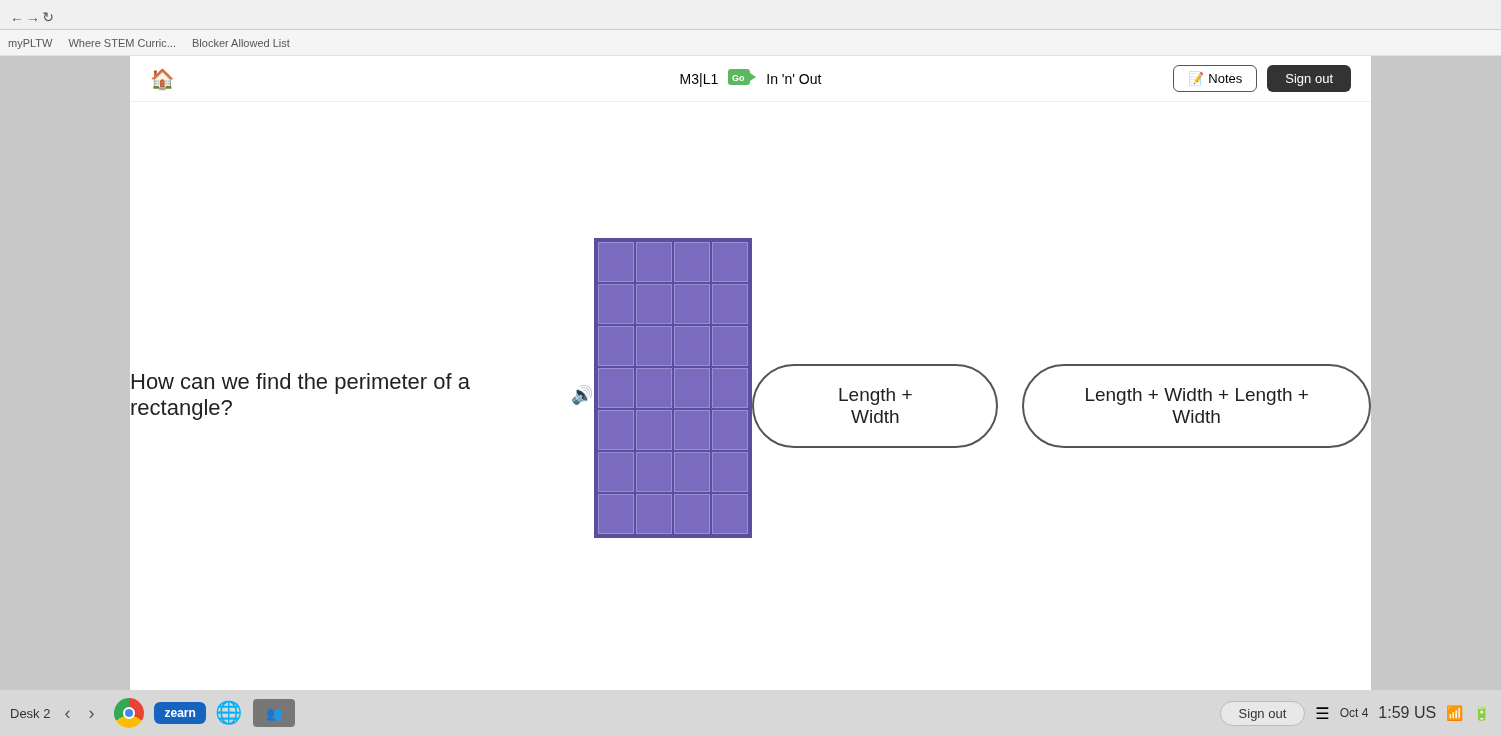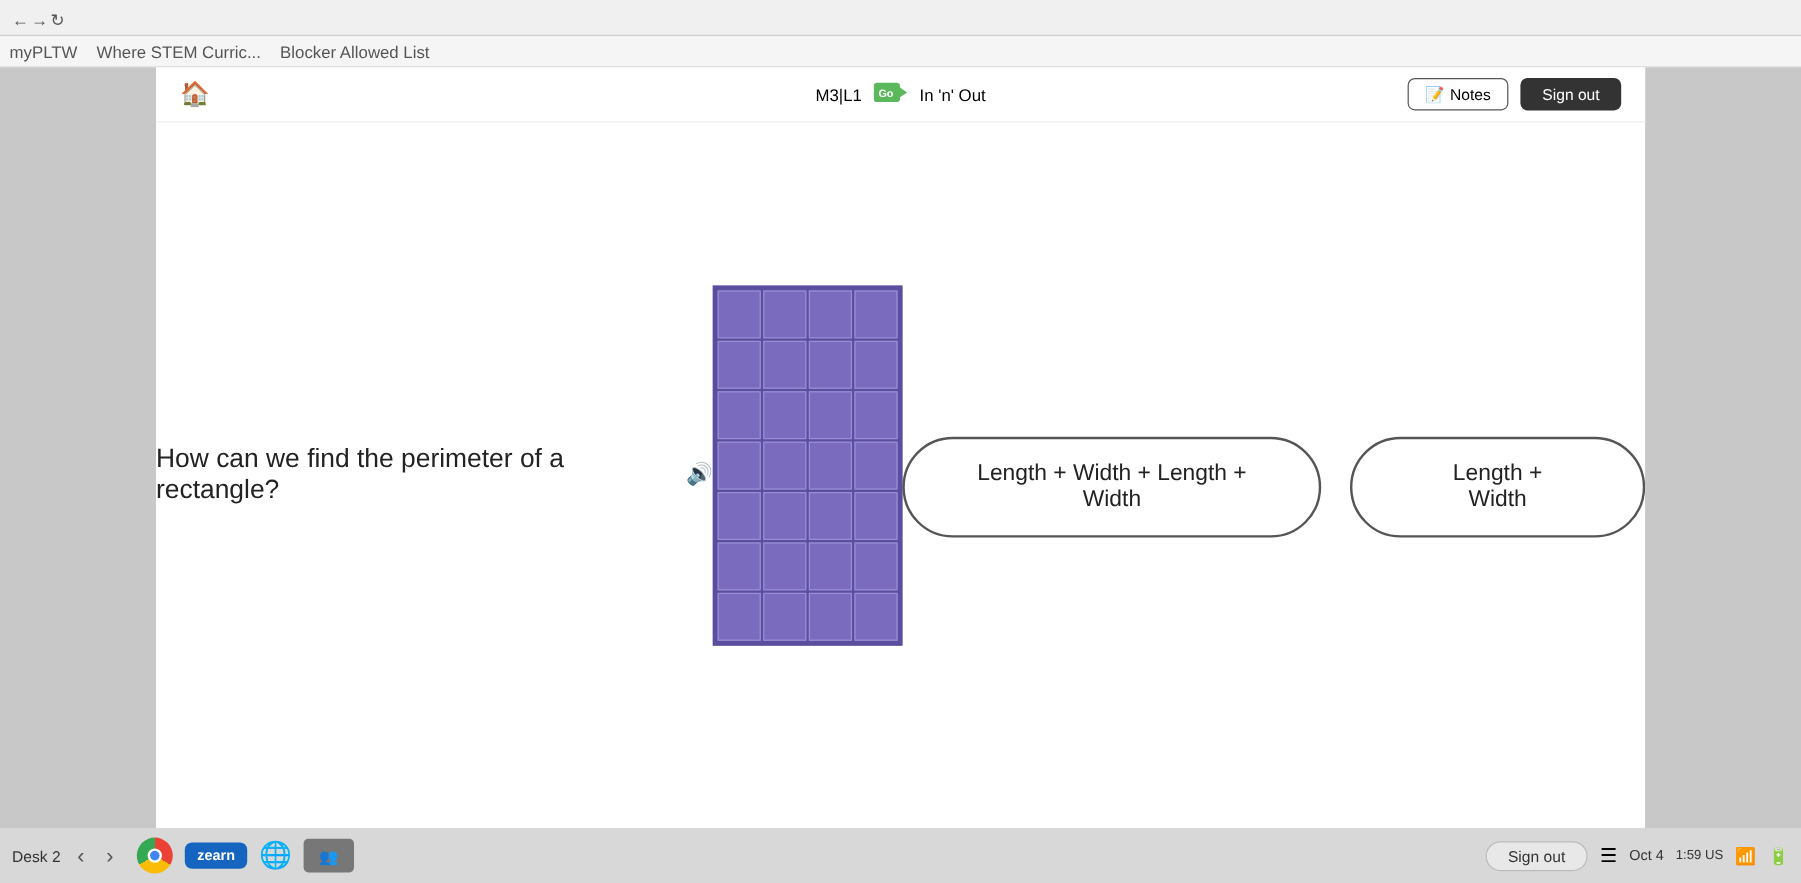--- a/index.html
+++ b/index.html
@@ -47,21 +47,21 @@
       max-width: 400px;
     }
     .bookmarks-bar {
       background: #f5f5f5;
       border-bottom: 1px solid #e0e0e0;
       height: 26px;
       display: flex;
       align-items: center;
       padding: 0 8px;
       gap: 12px;
-      font-size: 14px;
+      font-size: 11px;
       color: #555;
     }
     .bookmark-item {
       cursor: pointer;
       white-space: nowrap;
     }
     .notes-btn {
       border: 1px solid #555;
       border-radius: 6px;
       padding: 5px 14px;
@@ -206,22 +206,22 @@
       <div style="background:#7B6BBF;border:1px solid #9a8fd4;"></div>
       <div style="background:#7B6BBF;border:1px solid #9a8fd4;"></div>
       <div style="background:#7B6BBF;border:1px solid #9a8fd4;"></div>
       <div style="background:#7B6BBF;border:1px solid #9a8fd4;"></div>
       <div style="background:#7B6BBF;border:1px solid #9a8fd4;"></div>
       <div style="background:#7B6BBF;border:1px solid #9a8fd4;"></div>
       <div style="background:#7B6BBF;border:1px solid #9a8fd4;"></div>
     </div>
 
     <div style="display:flex;gap:24px;align-items:center;">
+      <button style="border:2px solid #555;border-radius:50px;padding:18px 60px;background:white;font-size:19px;font-weight:400;color:#222;cursor:pointer;min-width:200px;text-align:center;">Length + Width</button>
       <button style="border:2px solid #555;border-radius:50px;padding:18px 40px;background:white;font-size:19px;font-weight:400;color:#222;cursor:pointer;min-width:200px;text-align:center;">Length + Width + Length + Width</button>
-      <button style="border:2px solid #555;border-radius:50px;padding:18px 60px;background:white;font-size:19px;font-weight:400;color:#222;cursor:pointer;min-width:200px;text-align:center;">Length + Width</button>
     </div>
   </div>
 
   <div style="position:absolute;bottom:0;left:0;right:0;height:46px;background:#d8d8d8;display:flex;align-items:center;padding:0 10px;gap:10px;z-index:100;">
     <span style="font-size:13px;color:#333;font-weight:500;">Desk 2</span>
     <button style="background:none;border:none;font-size:18px;cursor:pointer;color:#555;padding:0 4px;">‹</button>
     <button style="background:none;border:none;font-size:18px;cursor:pointer;color:#555;padding:0 4px;">›</button>
 
     <div style="width:30px;height:30px;border-radius:50%;background:conic-gradient(#EA4335 0deg 120deg,#FBBC05 120deg 240deg,#34A853 240deg 360deg);display:flex;align-items:center;justify-content:center;cursor:pointer;position:relative;margin-left:6px;">
       <div style="width:12px;height:12px;background:#4285F4;border-radius:50%;border:2px solid white;"></div>
@@ -230,19 +230,19 @@
     <button class="zoom-btn" style="background:#1565C0;color:white;border:none;border-radius:6px;padding:4px 10px;font-size:12px;cursor:pointer;font-weight:bold;">zearn</button>
 
     <div style="font-size:22px;cursor:pointer;">🌐</div>
 
     <div style="width:42px;height:28px;background:#777;border-radius:4px;display:flex;align-items:center;justify-content:center;font-size:13px;color:white;overflow:hidden;">👥</div>
 
     <div style="margin-left:auto;display:flex;align-items:center;gap:10px;">
       <button style="background:#e8e8e8;border:1px solid #bbb;border-radius:20px;padding:4px 18px;font-size:13px;cursor:pointer;color:#333;">Sign out</button>
       <span style="font-size:16px;cursor:pointer;">☰</span>
       <span style="font-size:12px;color:#333;">Oct 4</span>
-      <span style="font-size:11px;color:#333;">1:59 US</span>
+      <span style="font-size:16px;color:#333;">1:59 US</span>
       <span style="font-size:14px;">📶</span>
       <span style="font-size:14px;">🔋</span>
     </div>
   </div>
 
 </div>
 
 </body></html>

